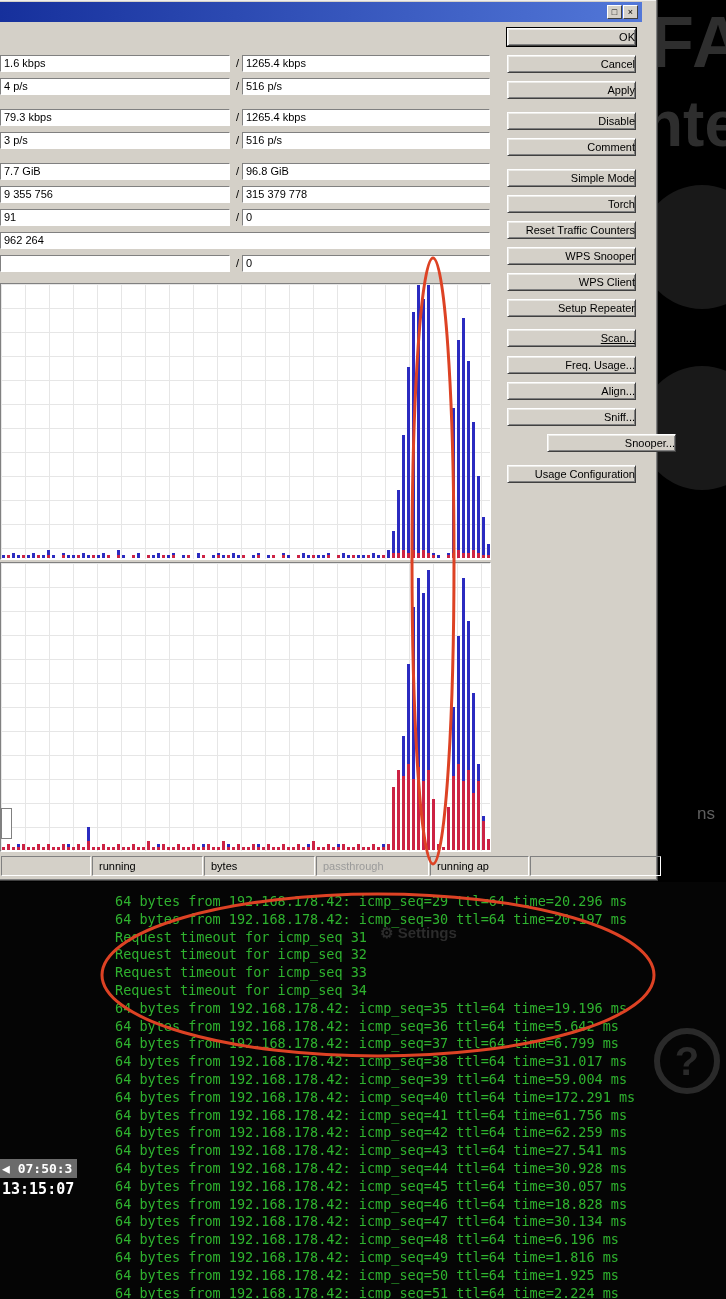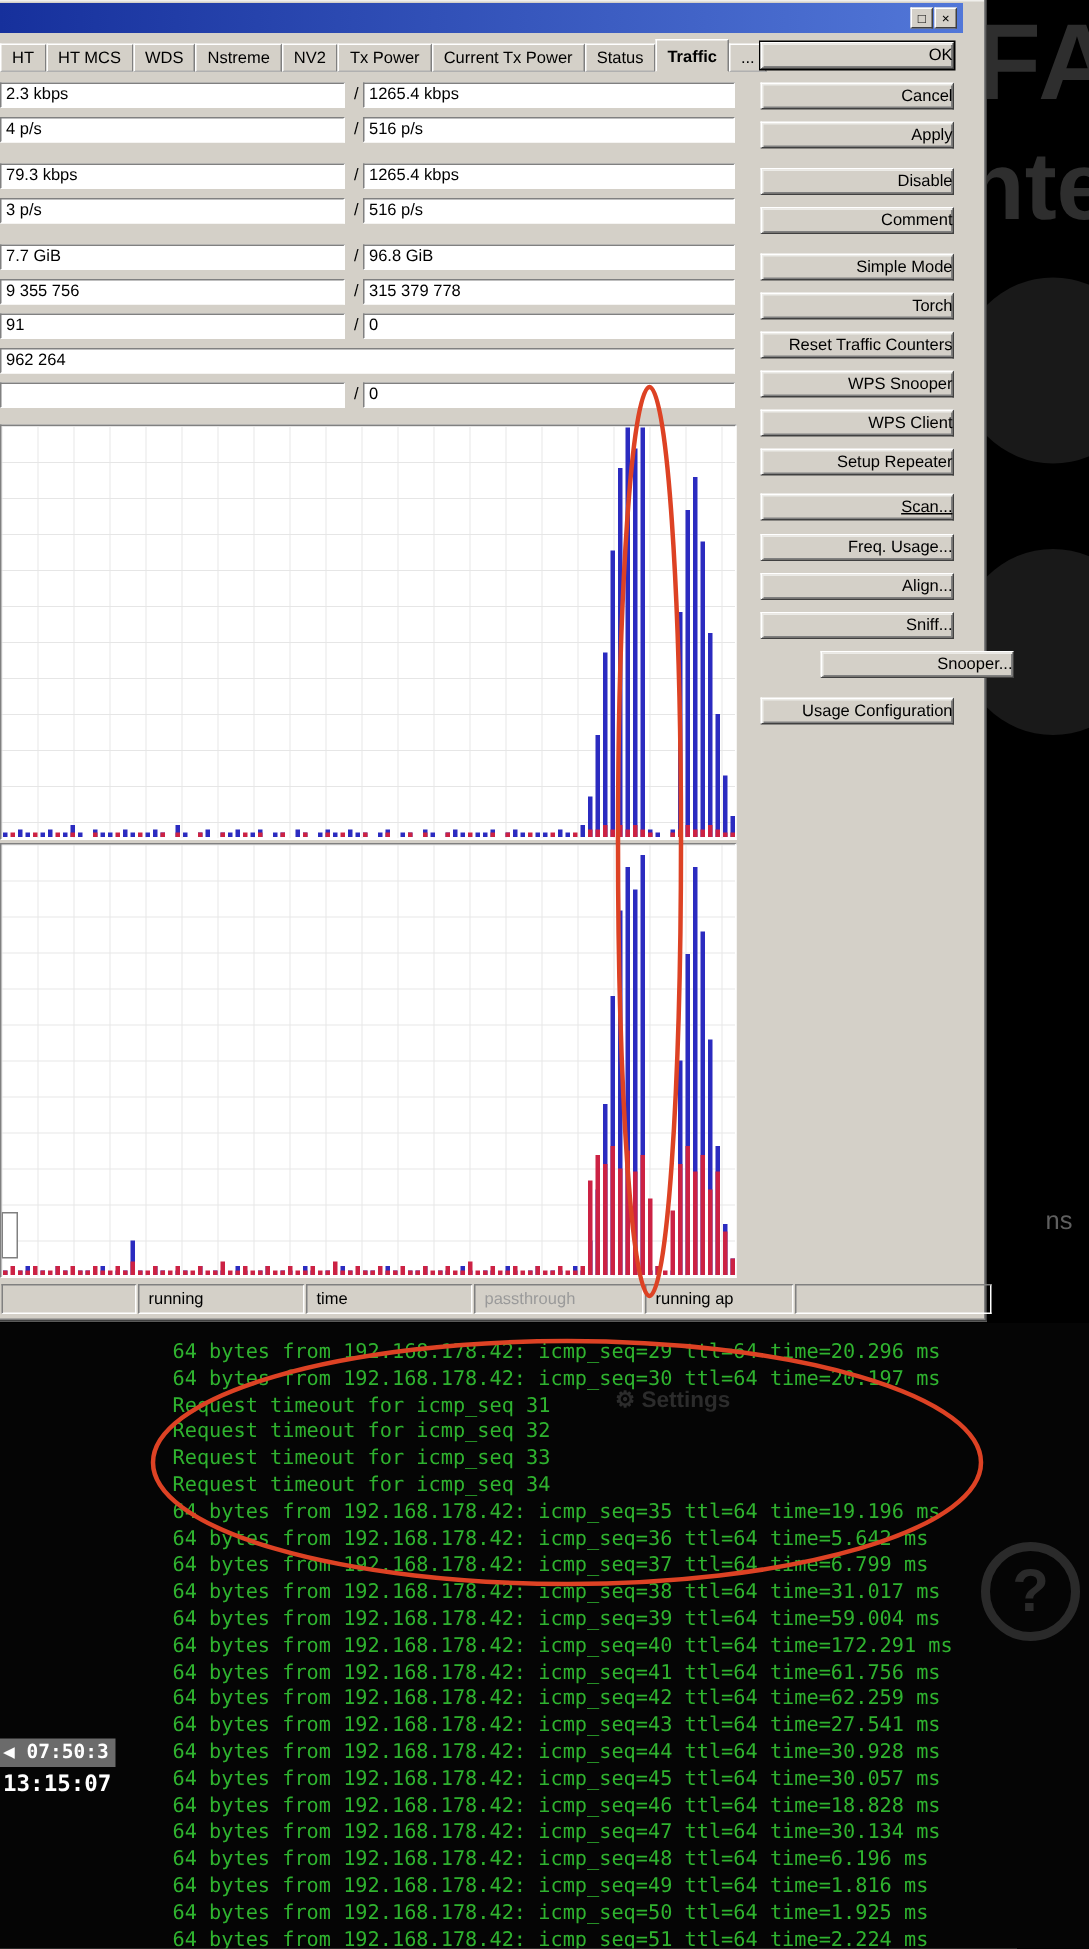--- a/index.html
+++ b/index.html
@@ -10,21 +10,21 @@
   .bigtext{position:absolute;font-weight:bold;color:#2e2e2e;z-index:1;line-height:1}
   .t1{left:650px;top:6px;font-size:72px;letter-spacing:2px}
   .t2{left:644px;top:92px;font-size:64px}
   .bgcircle{position:absolute;width:124px;height:124px;border-radius:50%;background:#191919;z-index:1}
   .c1{left:640px;top:185px}
   .c2{left:640px;top:366px}
   .cornertext{position:absolute;left:697px;top:804px;font-size:17px;color:#5f5f5f;z-index:1}
 
   
   .terminal{position:absolute;left:0;top:882px;width:726px;height:417px;background:#050505;z-index:5}
-  .deco-settings{position:absolute;left:410px;top:42px;font-size:15px;font-weight:bold;color:#2c2c2c;z-index:1}
+  .deco-settings{position:absolute;left:380px;top:42px;font-size:15px;font-weight:bold;color:#2c2c2c;z-index:1}
   .deco-help{position:absolute;left:654px;top:146px;width:66px;height:66px;border:6px solid #2a2a2a;
     border-radius:50%;display:flex;align-items:center;justify-content:center;
     font-size:40px;font-weight:bold;color:#2a2a2a;z-index:1}
   .tlines{position:absolute;left:115px;top:11px;font-family:"DejaVu Sans Mono",monospace;
     font-size:13.5px;line-height:17.8px;white-space:pre;z-index:2}
   .tline{height:17.8px}
 
   
   .win{position:absolute;left:0;top:0;width:658px;height:881px;background:#d4d0c8;z-index:10;
     box-shadow:inset -1px -1px 0 #404040,inset -2px -2px 0 #808080,inset 0 1px 0 #f0efec}
@@ -95,34 +95,22 @@
       <span>?</span>
     </div>
   <div class="tlines" style="color: rgb(47, 179, 47);"><div class="tline">64 bytes from 192.168.178.42: icmp_seq=29 ttl=64 time=20.296 ms</div><div class="tline">64 bytes from 192.168.178.42: icmp_seq=30 ttl=64 time=20.197 ms</div><div class="tline">Request timeout for icmp_seq 31</div><div class="tline">Request timeout for icmp_seq 32</div><div class="tline">Request timeout for icmp_seq 33</div><div class="tline">Request timeout for icmp_seq 34</div><div class="tline">64 bytes from 192.168.178.42: icmp_seq=35 ttl=64 time=19.196 ms</div><div class="tline">64 bytes from 192.168.178.42: icmp_seq=36 ttl=64 time=5.642 ms</div><div class="tline">64 bytes from 192.168.178.42: icmp_seq=37 ttl=64 time=6.799 ms</div><div class="tline">64 bytes from 192.168.178.42: icmp_seq=38 ttl=64 time=31.017 ms</div><div class="tline">64 bytes from 192.168.178.42: icmp_seq=39 ttl=64 time=59.004 ms</div><div class="tline">64 bytes from 192.168.178.42: icmp_seq=40 ttl=64 time=172.291 ms</div><div class="tline">64 bytes from 192.168.178.42: icmp_seq=41 ttl=64 time=61.756 ms</div><div class="tline">64 bytes from 192.168.178.42: icmp_seq=42 ttl=64 time=62.259 ms</div><div class="tline">64 bytes from 192.168.178.42: icmp_seq=43 ttl=64 time=27.541 ms</div><div class="tline">64 bytes from 192.168.178.42: icmp_seq=44 ttl=64 time=30.928 ms</div><div class="tline">64 bytes from 192.168.178.42: icmp_seq=45 ttl=64 time=30.057 ms</div><div class="tline">64 bytes from 192.168.178.42: icmp_seq=46 ttl=64 time=18.828 ms</div><div class="tline">64 bytes from 192.168.178.42: icmp_seq=47 ttl=64 time=30.134 ms</div><div class="tline">64 bytes from 192.168.178.42: icmp_seq=48 ttl=64 time=6.196 ms</div><div class="tline">64 bytes from 192.168.178.42: icmp_seq=49 ttl=64 time=1.816 ms</div><div class="tline">64 bytes from 192.168.178.42: icmp_seq=50 ttl=64 time=1.925 ms</div><div class="tline">64 bytes from 192.168.178.42: icmp_seq=51 ttl=64 time=2.224 ms</div></div>
 </div>
 
 <div class="win">
   <div class="titlebar">
     <div class="tbtn max">□</div>
     <div class="tbtn close">×</div>
   </div>
-  <div class="tabs">
-      <div class="tab">HT</div>
-      <div class="tab">HT MCS</div>
-      <div class="tab">WDS</div>
-      <div class="tab">Nstreme</div>
-      <div class="tab">NV2</div>
-      <div class="tab">Tx Power</div>
-      <div class="tab">Current Tx Power</div>
-      <div class="tab">Status</div>
-      <div class="tab active">Traffic</div>
-      <div class="tab">...</div>
-    </div>
   <div class="form">
-      <div class="field left" style="top: 55px;">2.3 kbps</div>
+      <div class="field left" style="top: 55px;">1.6 kbps</div>
       <div class="slash" style="top: 55px;">/</div>
       <div class="field right" style="top: 55px;">1265.4 kbps</div>
       <div class="field left" style="top: 78px;">4 p/s</div>
       <div class="slash" style="top: 78px;">/</div>
       <div class="field right" style="top: 78px;">516 p/s</div>
       <div class="field left" style="top: 109px;">79.3 kbps</div>
       <div class="slash" style="top: 109px;">/</div>
       <div class="field right" style="top: 109px;">1265.4 kbps</div>
       <div class="field left" style="top: 132px;">3 p/s</div>
       <div class="slash" style="top: 132px;">/</div>
@@ -435,21 +423,21 @@
         <div class="bar" style="left: 471px; height: 20%; background: rgb(204, 34, 68);"></div>
         <div class="bar" style="left: 476px; height: 24%; background: rgb(204, 34, 68);"></div>
         <div class="bar" style="left: 481px; height: 10%; background: rgb(204, 34, 68);"></div>
         <div class="bar" style="left: 486px; height: 4%; background: rgb(204, 34, 68);"></div>
       </div>
       <div class="scalebox"></div>
     </div>
   <div class="statusbar">
       <div class="scell" style="width: 90px;"></div>
       <div class="scell" style="width: 111px;">running</div>
-      <div class="scell" style="width: 111px;">time</div>
+      <div class="scell" style="width: 111px;">bytes</div>
       <div class="scell muted" style="width: 113px;">passthrough</div>
       <div class="scell" style="width: 99px;">running ap</div>
       <div class="scell" style="width: 131px;"></div>
     </div>
   <div class="btnpanel">
       <div class="btn default" style="top: 28px;">OK</div>
       <div class="btn" style="top: 55px;">Cancel</div>
       <div class="btn" style="top: 81px;">Apply</div>
       <div class="btn" style="top: 112px;">Disable</div>
       <div class="btn" style="top: 138px;">Comment</div>

